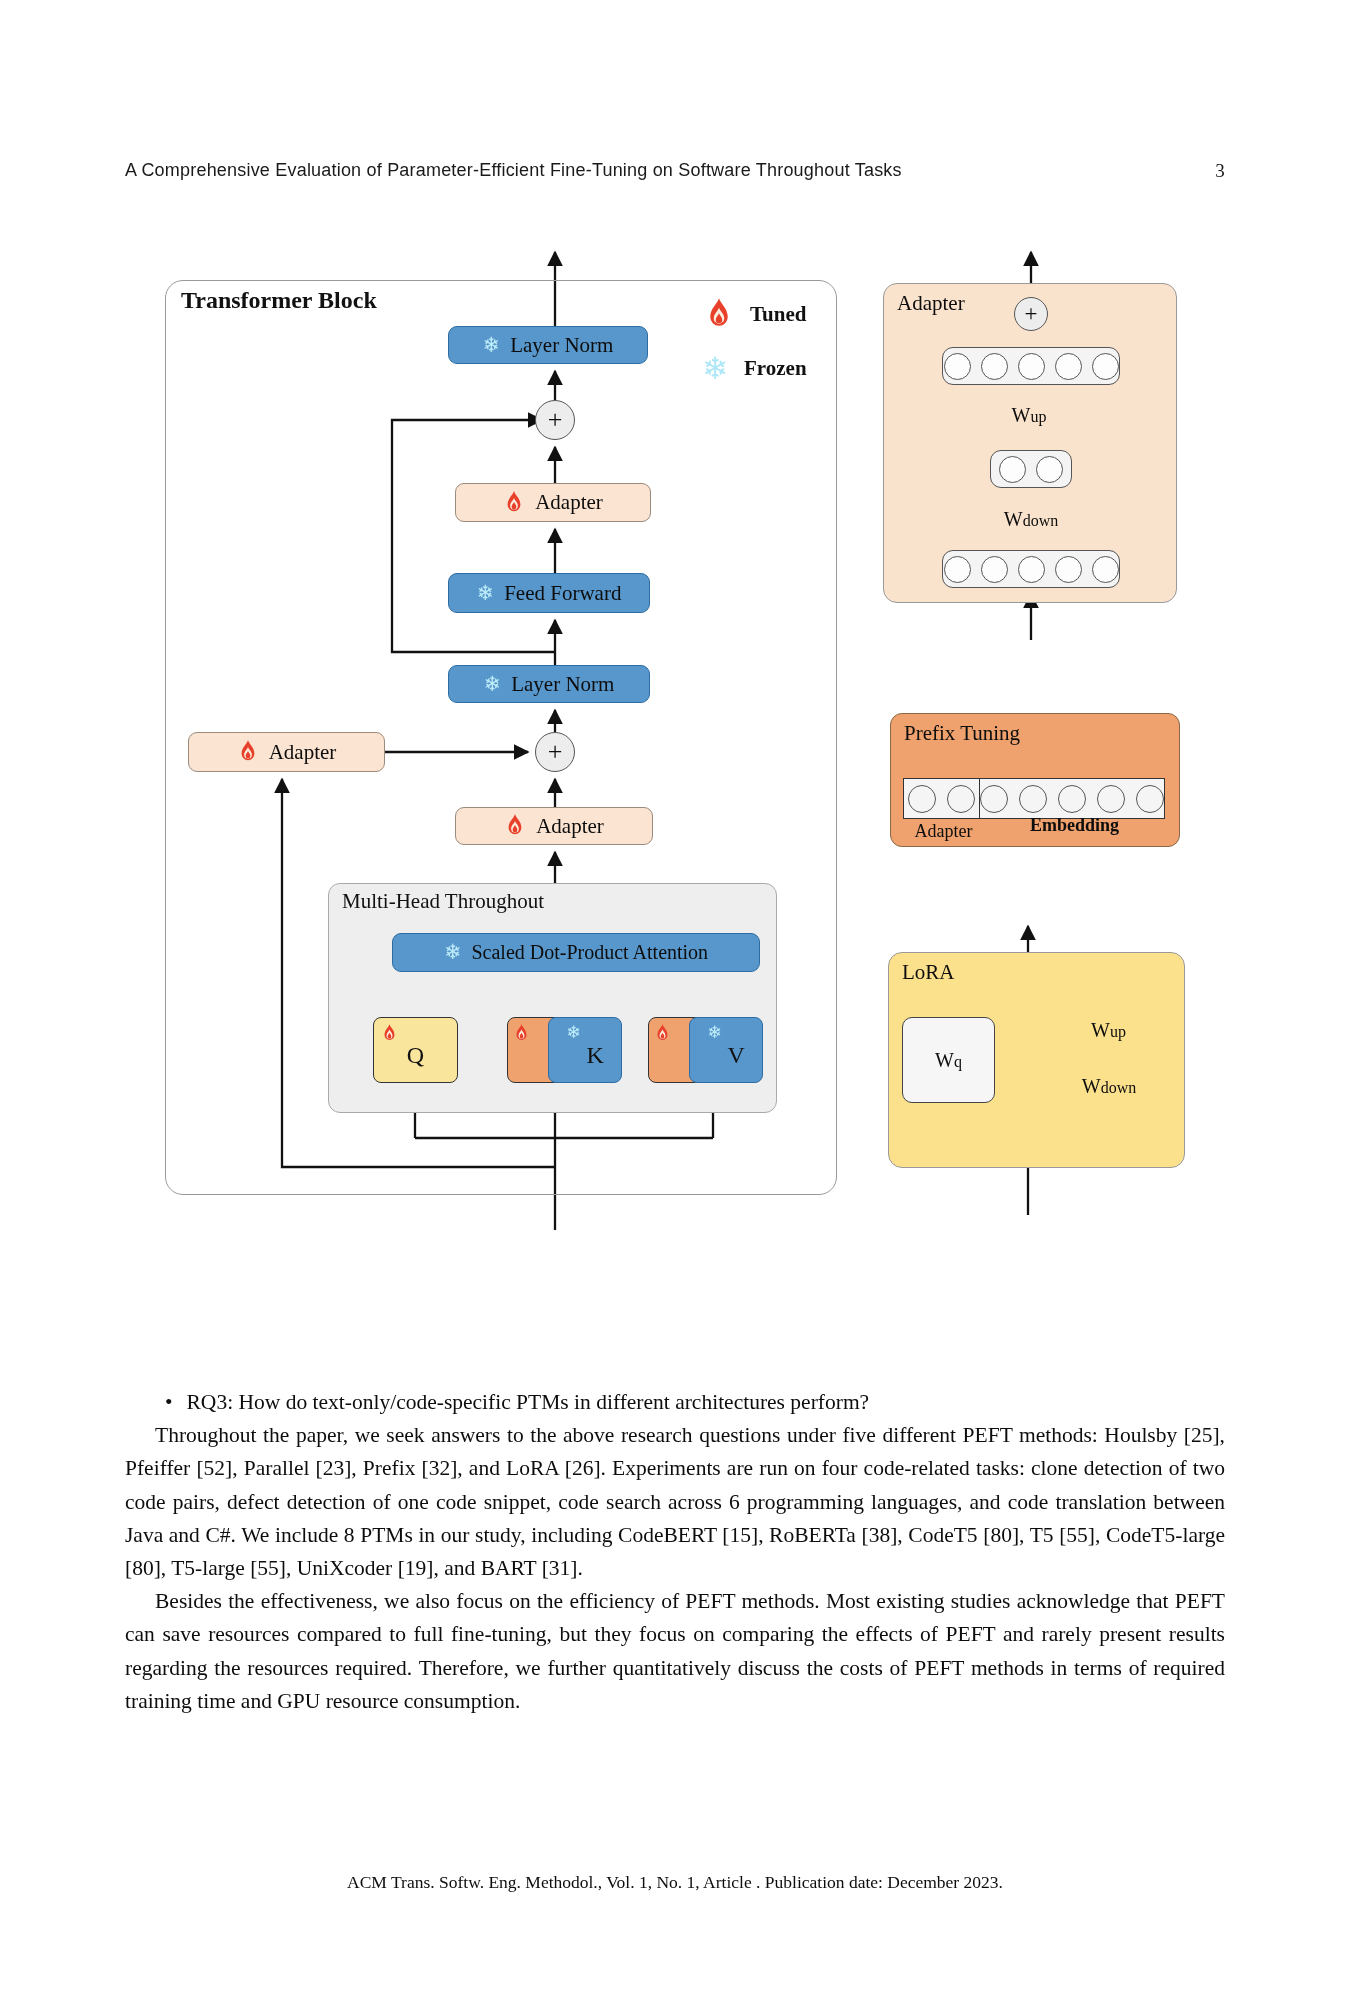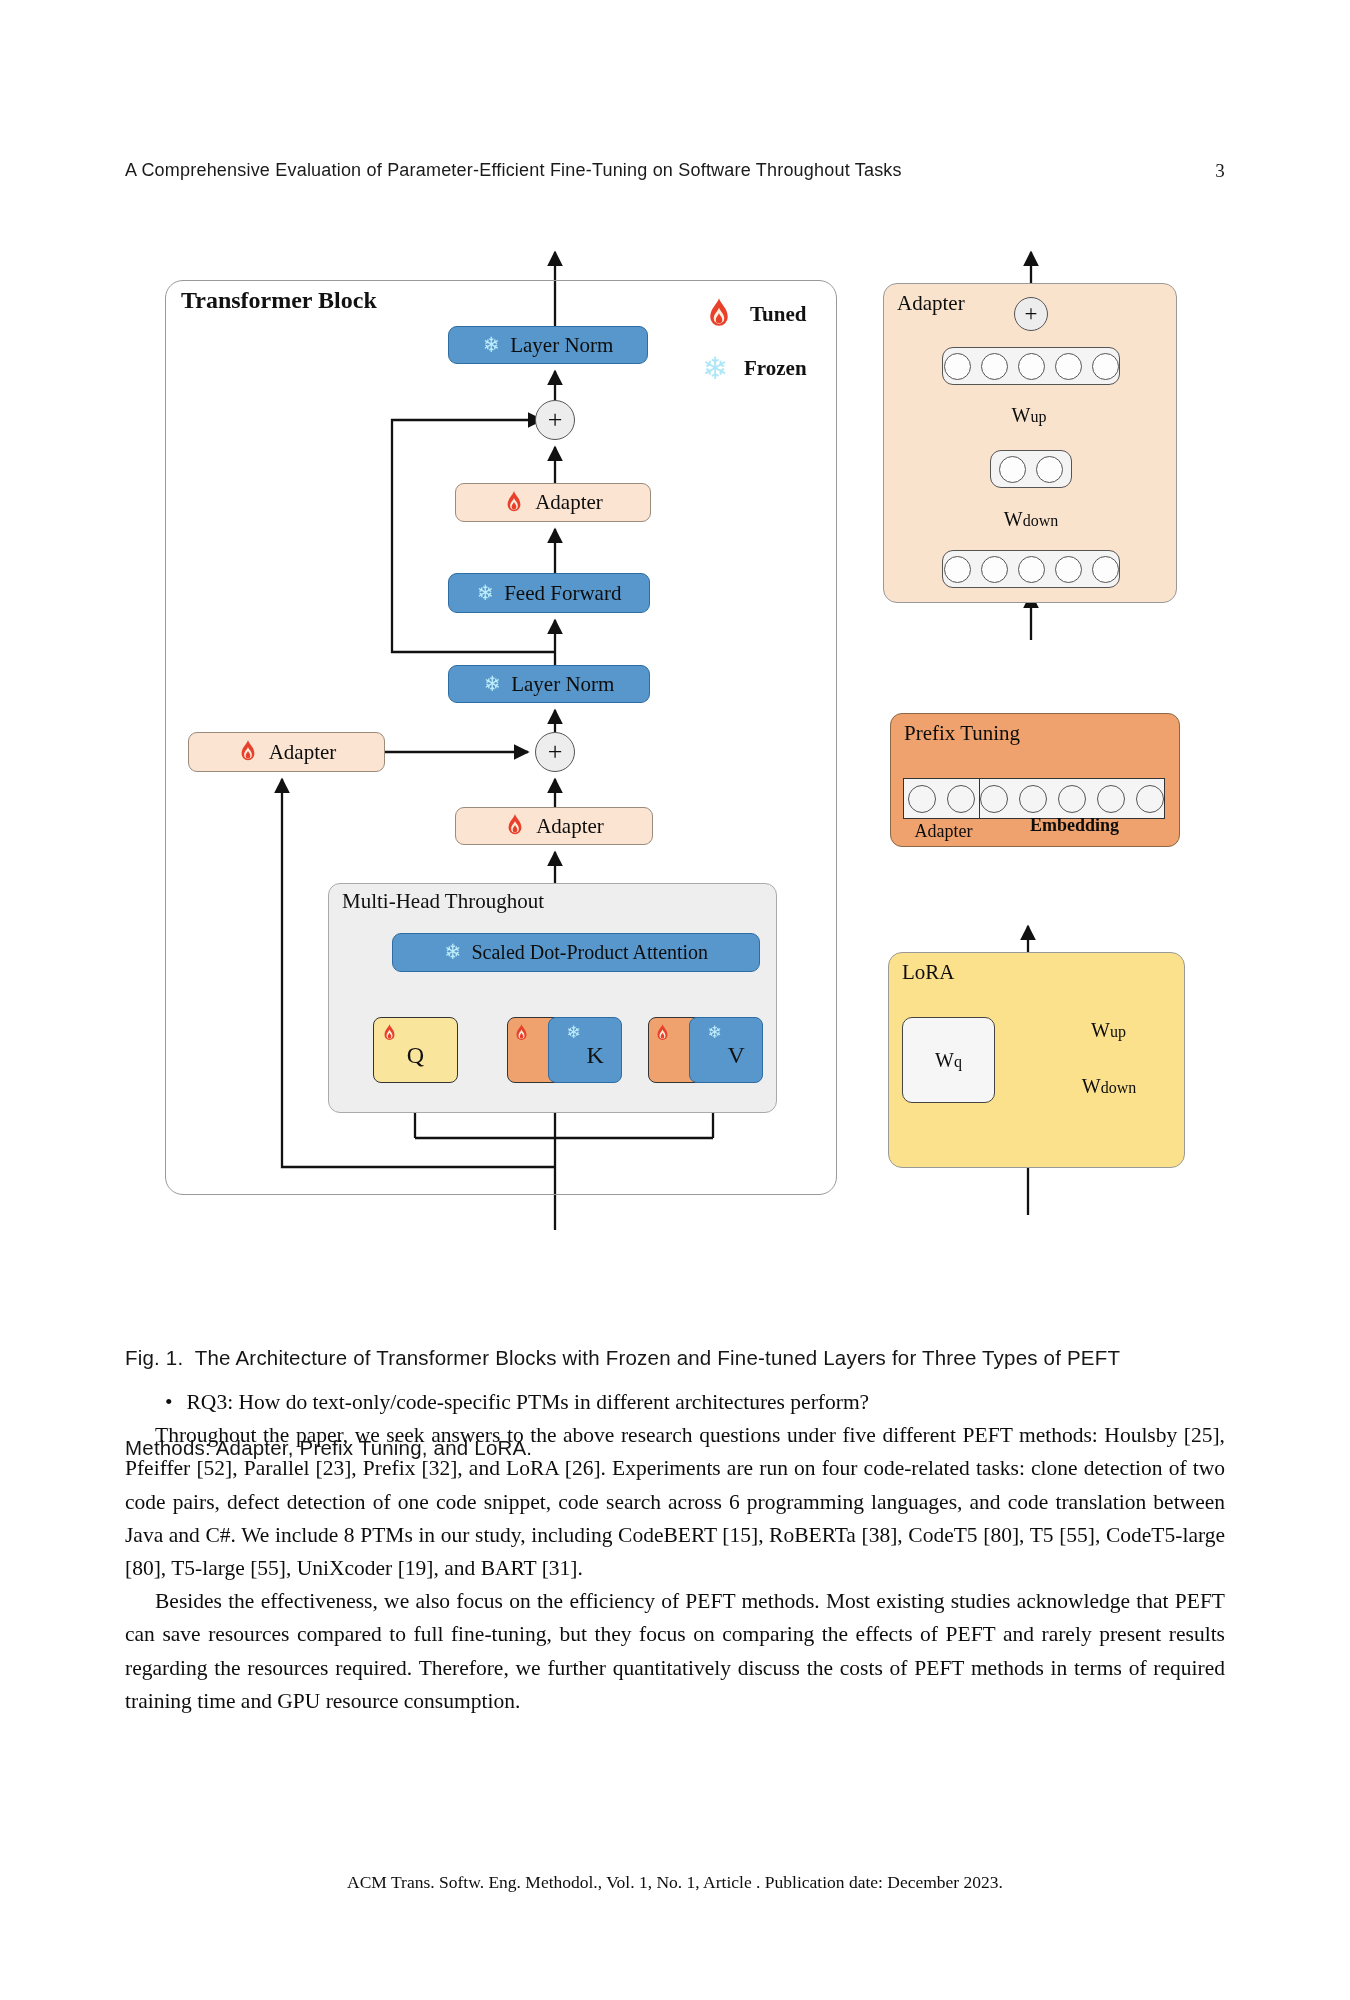--- a/index.html
+++ b/index.html
@@ -296,24 +296,20 @@
   </div>
   <div class="wlbl" style="left:1042px;top:1019px;width:133px;">
     <span>W</span>
       <sub>up</sub>
   </div>
   <div class="wlbl" style="left:1043px;top:1075px;width:132px;">
     <span>W</span>
       <sub>down</sub>
   </div>
 
-  <div class="caption">
-    <div>Fig. 1.  The Architecture of Transformer Blocks with Frozen and Fine-tuned Layers for Three Types of PEFT</div>
-    <div>Methods: Adapter, Prefix Tuning, and LoRA.</div>
-  </div>
 
   <div class="bodytxt">
     <div class="bullet-line">
       <span class="b">•</span>
       <span>RQ3: How do text-only/code-specific PTMs in different architectures perform?</span>
     </div>
     <p>Throughout the paper, we seek answers to the above research questions under five different PEFT methods: Houlsby [25], Pfeiffer [52], Parallel [23], Prefix [32], and LoRA [26]. Experiments are run on four code-related tasks: clone detection of two code pairs, defect detection of one code snippet, code search across 6 programming languages, and code translation between Java and C#. We include 8 PTMs in our study, including CodeBERT [15], RoBERTa [38], CodeT5 [80], T5 [55], CodeT5-large [80], T5-large [55], UniXcoder [19], and BART [31].</p>
     <p>Besides the effectiveness, we also focus on the efficiency of PEFT methods. Most existing studies acknowledge that PEFT can save resources compared to full fine-tuning, but they focus on comparing the effects of PEFT and rarely present results regarding the resources required. Therefore, we further quantitatively discuss the costs of PEFT methods in terms of required training time and GPU resource consumption.</p>
   </div>
 

